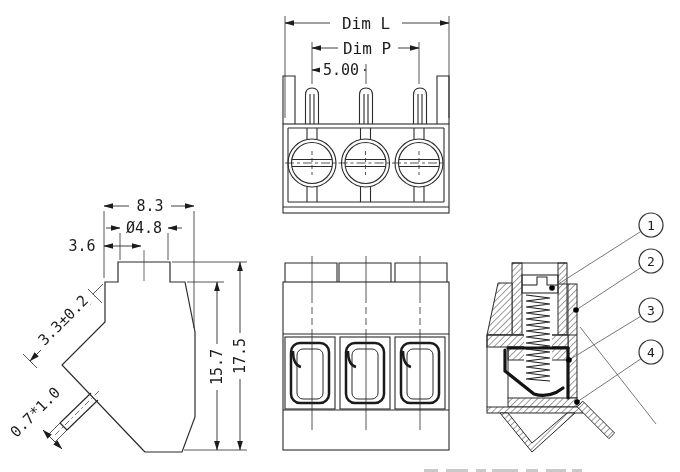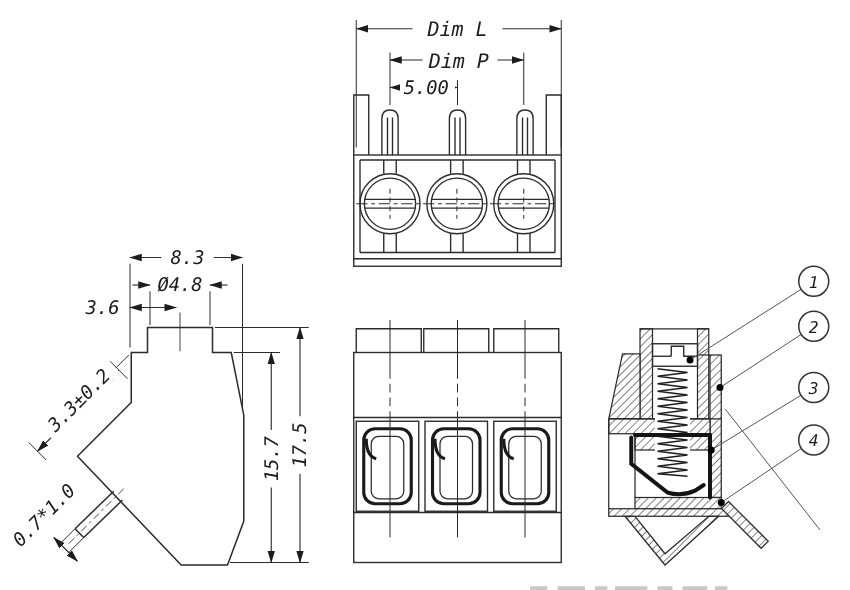--- a/index.html
+++ b/index.html
@@ -1,17 +1,17 @@
 <!DOCTYPE html>
 <html><head>
 <meta charset="utf-8">
 <style>
   html,body{margin:0;padding:0;background:#fff;}
   .stage{width:680px;height:472px;background:#ffffff;position:relative;overflow:hidden;
-         font-family:"DejaVu Sans Mono", monospace;font-style:italic;}
+         font-family:"DejaVu Sans Mono", monospace;}
   svg text{font-family:"DejaVu Sans Mono", monospace;fill:#1c1c1c;}
   .dimtxt{font-size:15px;}
   .bigtxt{font-size:16px;}
   .callout{font-size:13px;}
 </style>
 </head>
 <body>
 
 <div class="stage">
 <svg width="680" height="472" viewBox="0 0 680 472">

